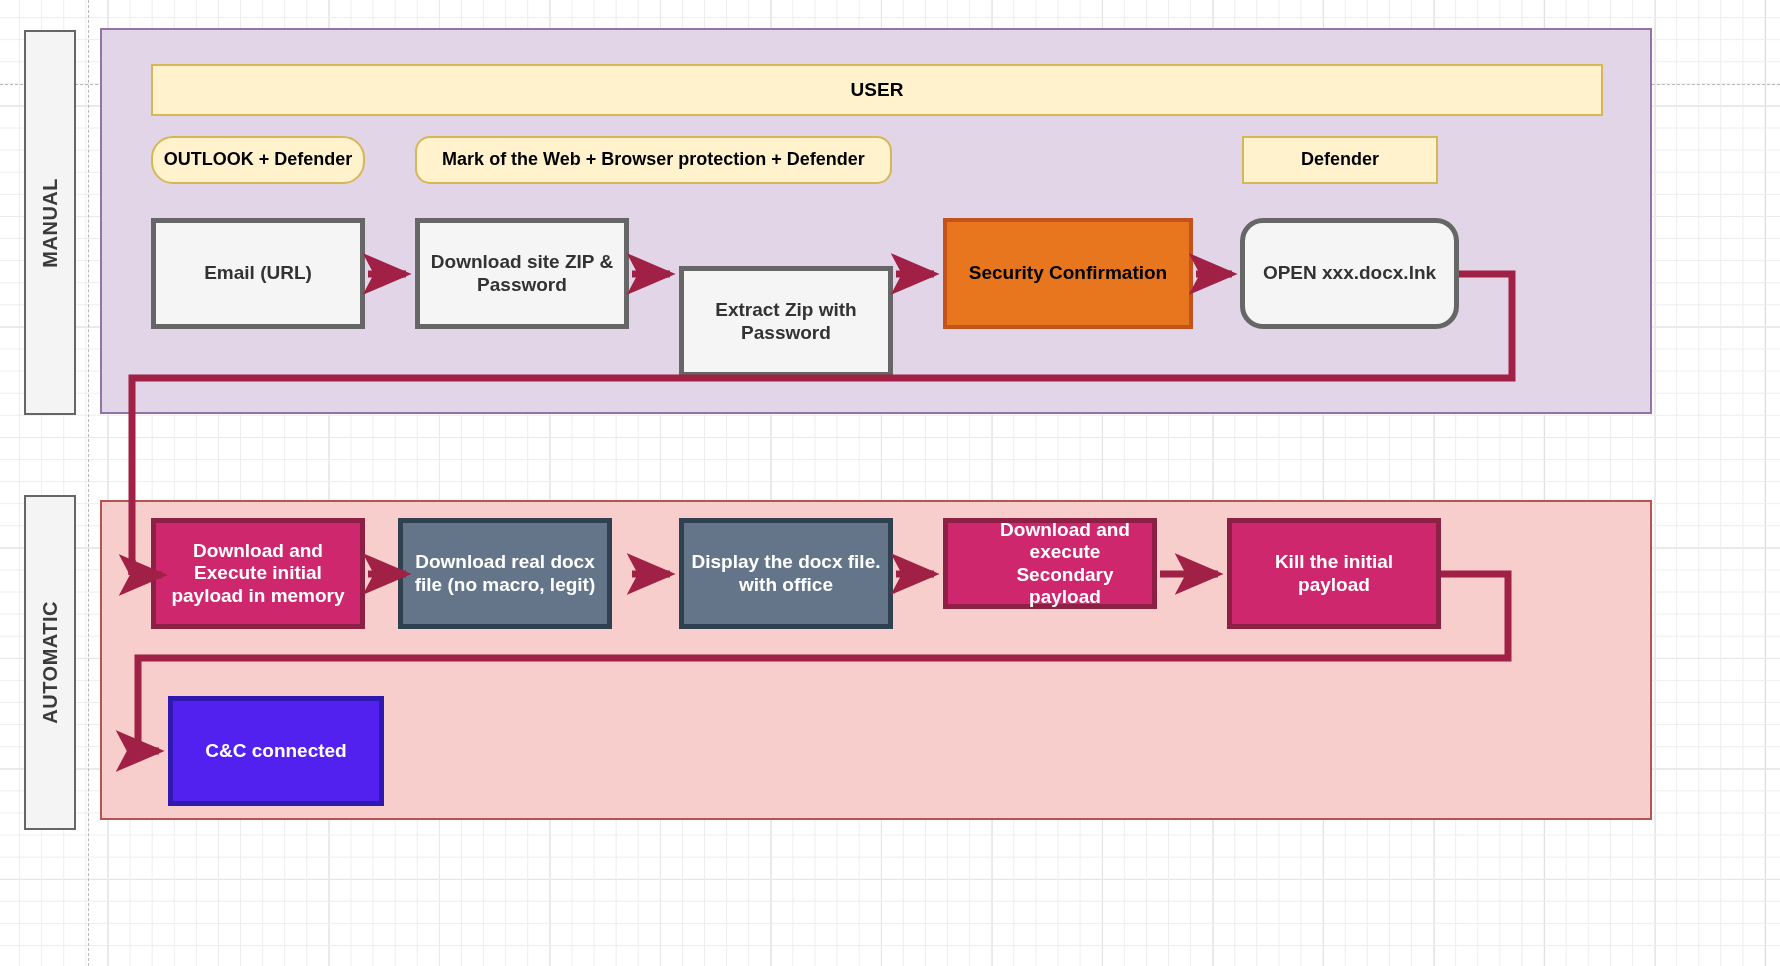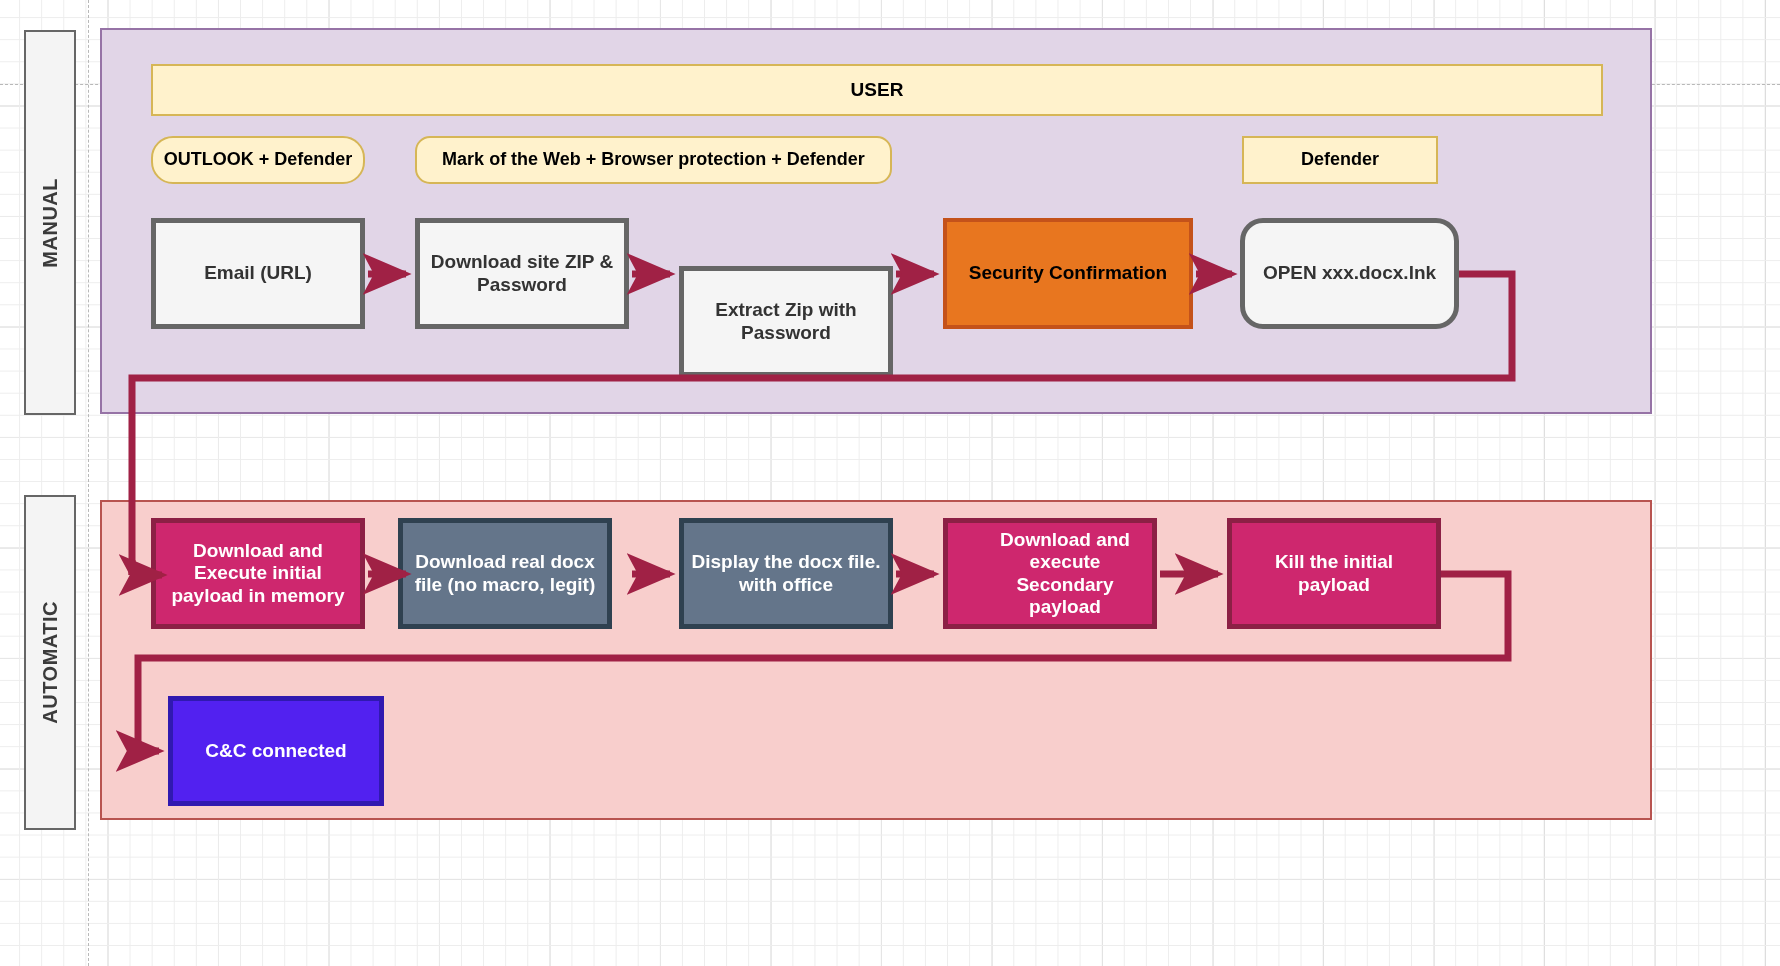--- a/index.html
+++ b/index.html
@@ -211,21 +211,21 @@
 </div>
 
 <div class="node n-slate" style="left:398px; top:518px; width:214px; height:111px;">
   <span class="node-label">Download real docx file (no macro, legit)</span>
 </div>
 
 <div class="node n-slate" style="left:679px; top:518px; width:214px; height:111px;">
   <span class="node-label">Display the docx file. with office</span>
 </div>
 
-<div class="node n-magenta" style="left:943px; top:518px; width:214px; height:111px;padding-left:36px;">
+<div class="node n-magenta" style="left:943px; top:518px; width:214px; height:91px;padding-left:36px;">
   <span class="node-label">Download and execute Secondary payload</span>
 </div>
 
 <div class="node n-magenta" style="left:1227px; top:518px; width:214px; height:111px;">
   <span class="node-label">Kill the initial payload</span>
 </div>
 
 <div class="node n-cc" style="left:168px; top:696px; width:216px; height:110px;">
   <span class="node-label">C&amp;C connected</span>
 </div>

